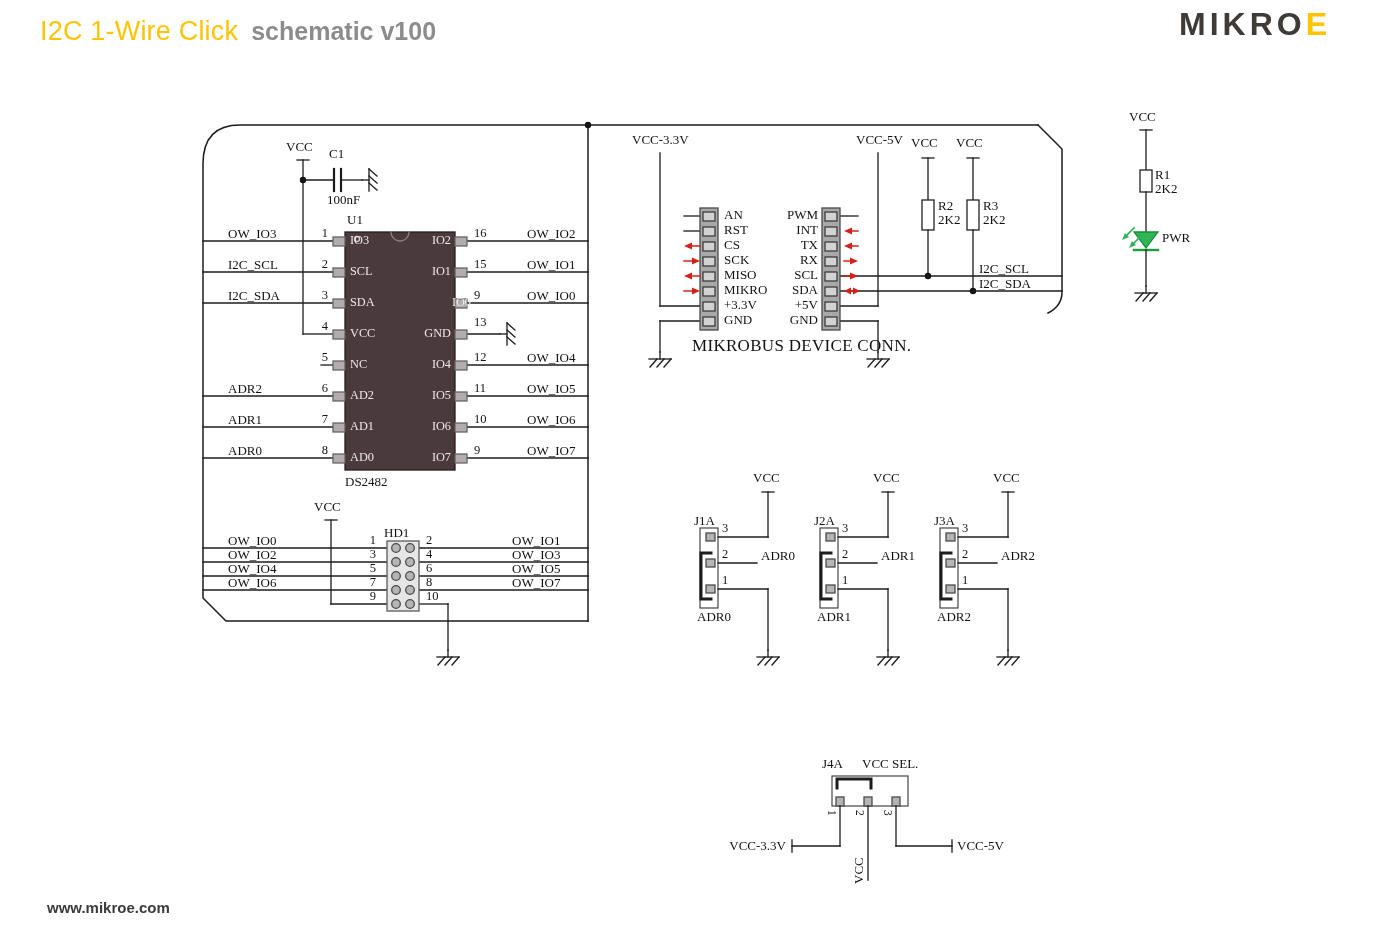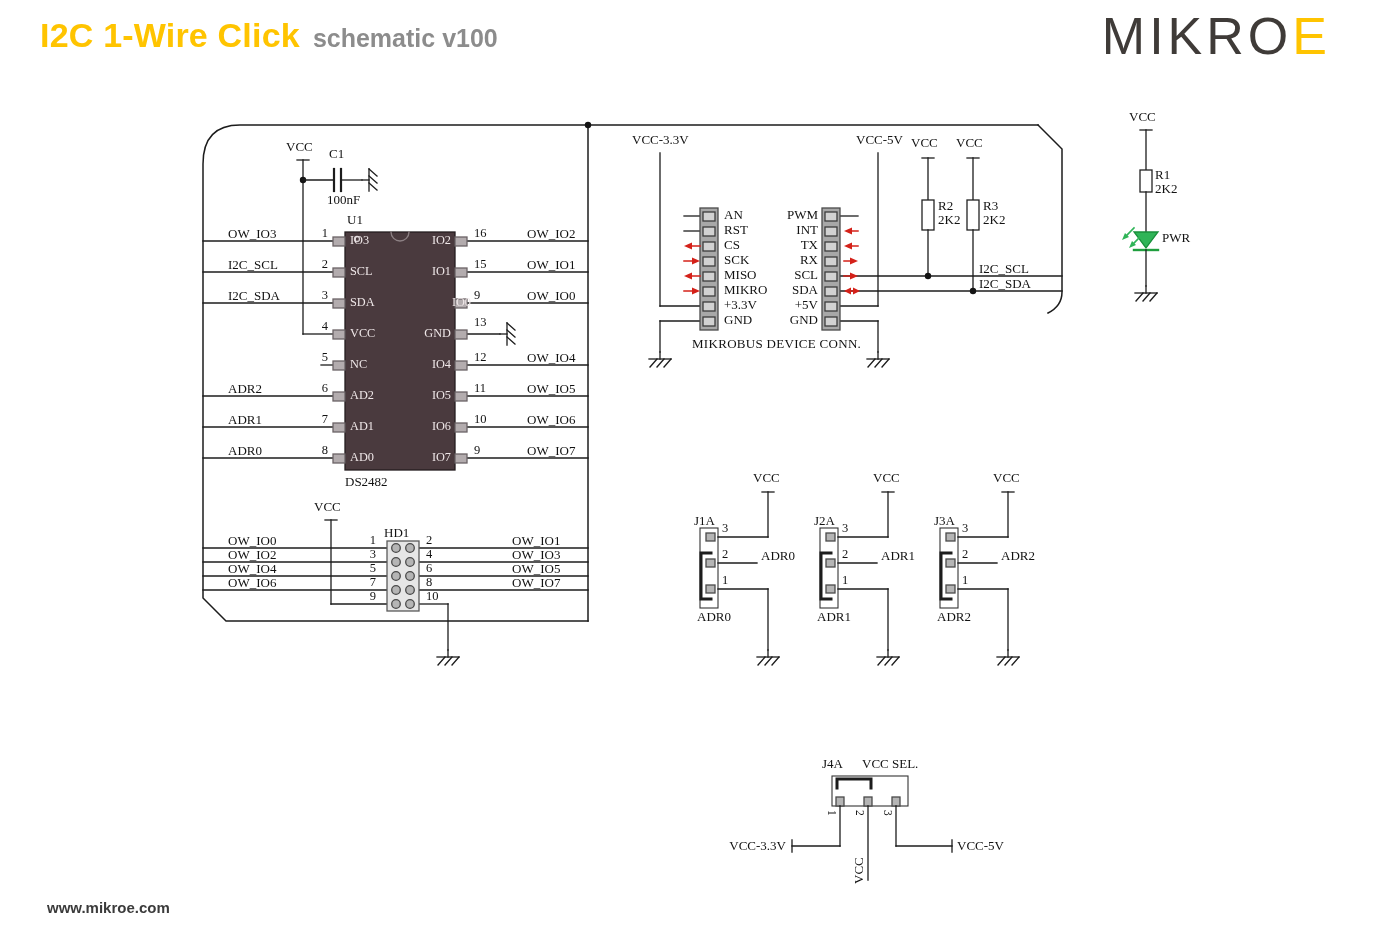--- a/index.html
+++ b/index.html
@@ -4,24 +4,24 @@
 <style>
   *{margin:0;padding:0;box-sizing:border-box}
   html,body{background:#fff}
   body{width:1375px;height:940px;overflow:hidden;font-family:"Liberation Serif",serif}
   #page{position:relative;width:1375px;height:940px;background:#fff}
   svg{position:absolute;left:0;top:0}
   .l{position:absolute;font-family:"Liberation Serif",serif;font-size:13px;line-height:1.05;color:#121212;white-space:nowrap}
   .n{font-size:12.5px}
   .r{text-align:right;display:block}
   .w{color:#EFE7E8;font-size:12.3px}
-  .s12{font-size:13px;letter-spacing:.3px}
-  .title{font-family:"Liberation Sans",sans-serif;font-weight:700;font-size:34px;color:#FFC400;letter-spacing:.2px}
+  .s12{font-size:17px;letter-spacing:.3px}
+  .title{font-family:"Liberation Sans",sans-serif;font-weight:400;font-size:27px;color:#FFC400;letter-spacing:.2px}
   .subtitle{font-family:"Liberation Sans",sans-serif;font-weight:600;font-size:25px;color:#8C8C8C}
-  .logo{position:absolute;right:44px;top:6px;font-family:"Liberation Sans",sans-serif;font-weight:400;font-size:52px;letter-spacing:4px;color:#3F3B38}
+  .logo{position:absolute;right:44px;top:6px;font-family:"Liberation Sans",sans-serif;font-weight:700;font-size:32px;letter-spacing:4px;color:#3F3B38}
   .logo .e{color:#FFC400}
   .footer{position:absolute;left:47px;top:899px;font-family:"Liberation Sans",sans-serif;font-weight:700;font-size:15px;color:#3B3B3B}
   .rot90{transform:rotate(90deg);transform-origin:0 0;font-size:11.5px}
   .rotm90{transform:rotate(-90deg);transform-origin:0 0}
 </style>
 </head>
 <body>
 
 <div id="page">
 

